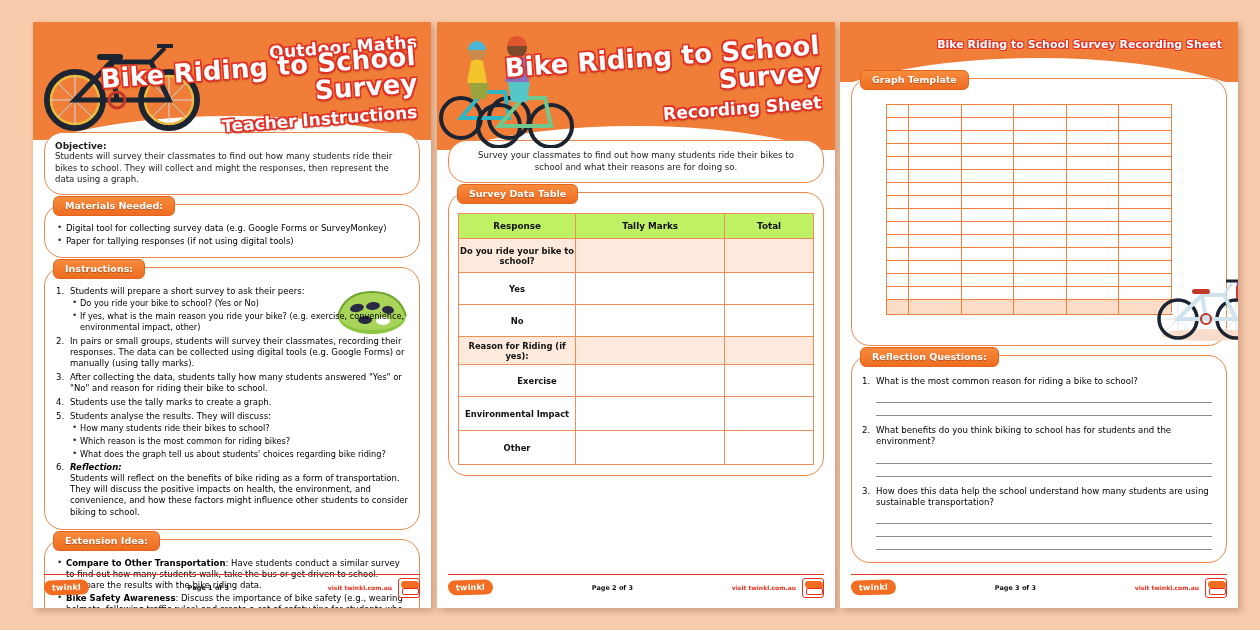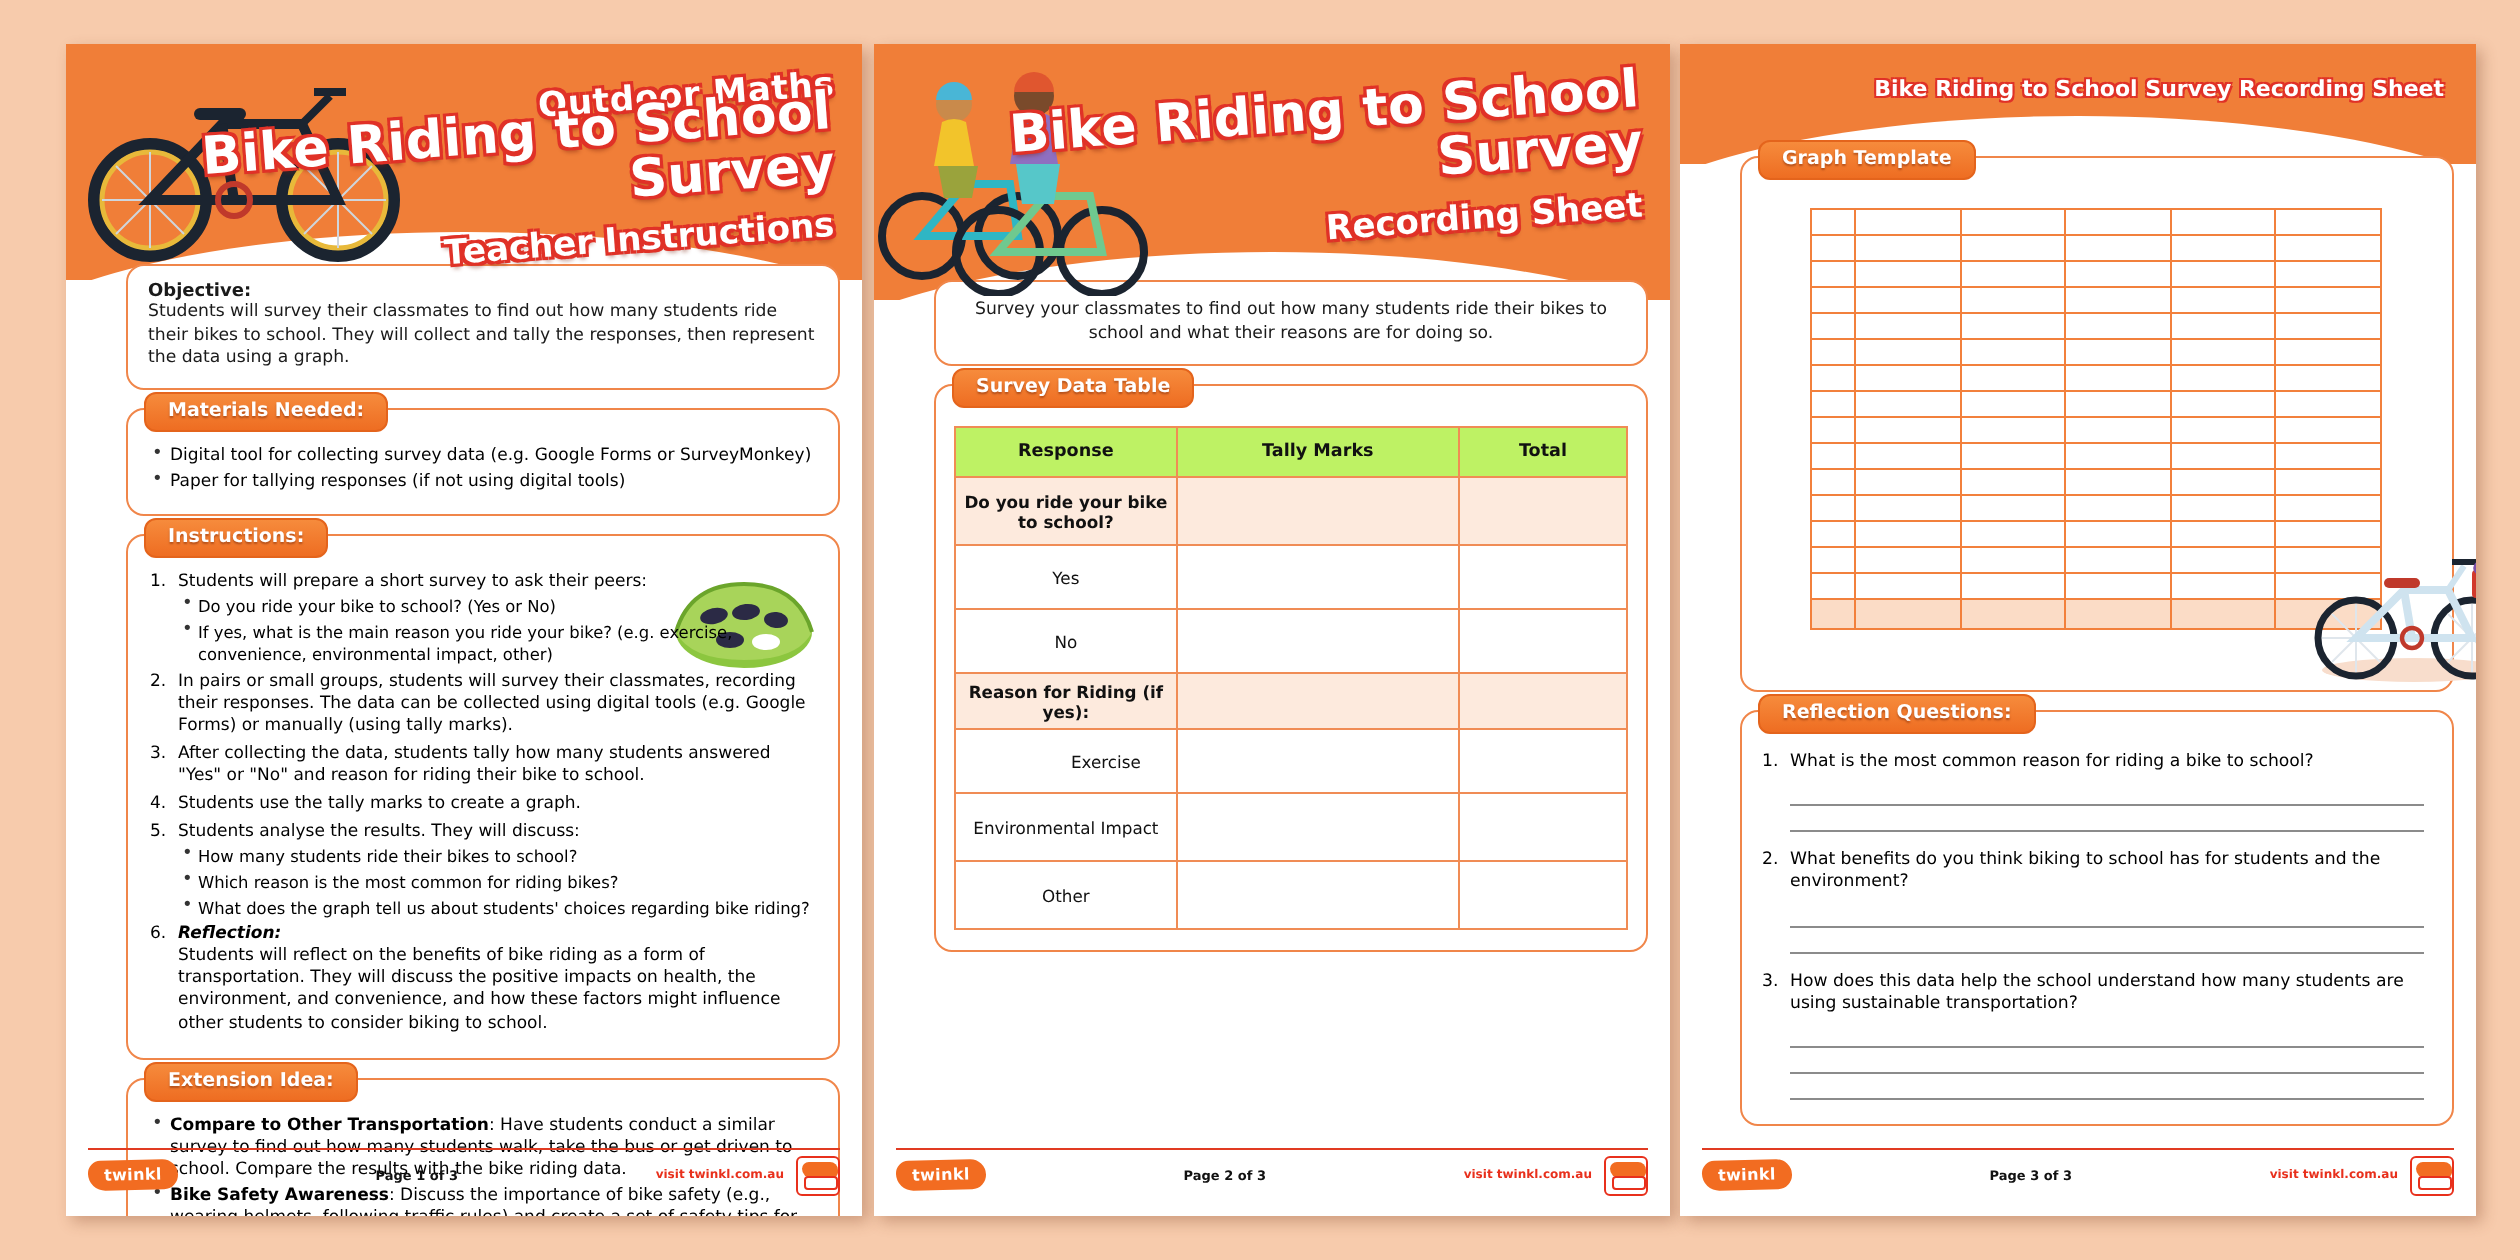--- a/index.html
+++ b/index.html
@@ -58,22 +58,22 @@
   
   .art { position: absolute; z-index: 2; }
 
   
   .body { position: absolute; left: 0; right: 0; padding: 0 11px; }
   #page1 .body { top: 110px; }
   #page2 .body { top: 118px; }
   #page3 .body { top: 56px; }
 
   .card {
-    position: relative; border: 1.4px solid #f0864a; border-radius: 9px;
-    background: #fff; margin-bottom: 9px; padding: 8px 10px 8px 10px; margin-left: 19px;
+    position: relative; border: 1.4px solid #f0864a; border-radius: 19px;
+    background: #fff; margin-bottom: 9px; padding: 8px 10px 8px 10px;
   }
   .card.withtab { padding-top: 18px; }
   .tab {
     position: absolute; left: 8px; top: -9px;
     background: linear-gradient(180deg,#f68b3c,#ee6d22);
     border: 1.4px solid #e4641c; border-radius: 6px;
     color: #fff; font-weight: bold; font-size: 9.5px;
     padding: 3px 11px 4px 11px; white-space: nowrap;
     text-shadow: 0 1px 1px rgba(120,40,10,.5);
   }
@@ -92,21 +92,21 @@
   ol.nums ul.dots > li { font-size: 8.2px; padding-left: 10px; }
   .stepstrong { font-weight: bold; font-style: italic; }
 
   
   .helmet { position: absolute; right: 10px; top: 18px; width: 74px; height: 50px; }
 
   
   table.survey { width: 100%; border-collapse: collapse; }
   table.survey th, table.survey td {
     border: 1.2px solid #f08c55; text-align: center; vertical-align: middle;
-    font-size: 8.4px; color: #111;
+    font-size: 8.4px; color: #111; font-weight: bold;
   }
   table.survey th { background: #bef264; font-weight: bold; padding: 7px 2px; font-size: 8.8px; }
   table.survey td { height: 28px; text-align: center; }
   table.survey td.c1 { width: 33%; }
   table.survey td.c2 { width: 42%; }
   table.survey td.c3 { width: 25%; }
   tr.shade td { background: #fdeadd; font-weight: bold; }
   tr.shade td.hdrcell { font-weight: bold; }
 
   
@@ -178,21 +178,21 @@
       <div class="titleblock">
         <div class="kicker">Outdoor Maths</div><br>
         <div class="maintitle">Bike Riding to School Survey</div><br>
         <div class="subtitle">Teacher Instructions</div>
       </div>
     </div>
 
     <div class="body">
       <div class="card">
         <div class="lbl">Objective:</div>
-        <div class="txt">Students will survey their classmates to find out how many students ride their bikes to school. They will collect and tally the responses, then represent the data using a graph.</div>
+        <div class="txt">Students will survey their classmates to find out how many students ride their bikes to school. They will collect and might the responses, then represent the data using a graph.</div>
       </div>
 
       <div class="card withtab">
         <div class="tab">Materials Needed:</div>
         <ul class="dots">
           <li>Digital tool for collecting survey data (e.g. Google Forms or SurveyMonkey)</li>
           <li>Paper for tallying responses (if not using digital tools)</li>
         </ul>
       </div>
 

